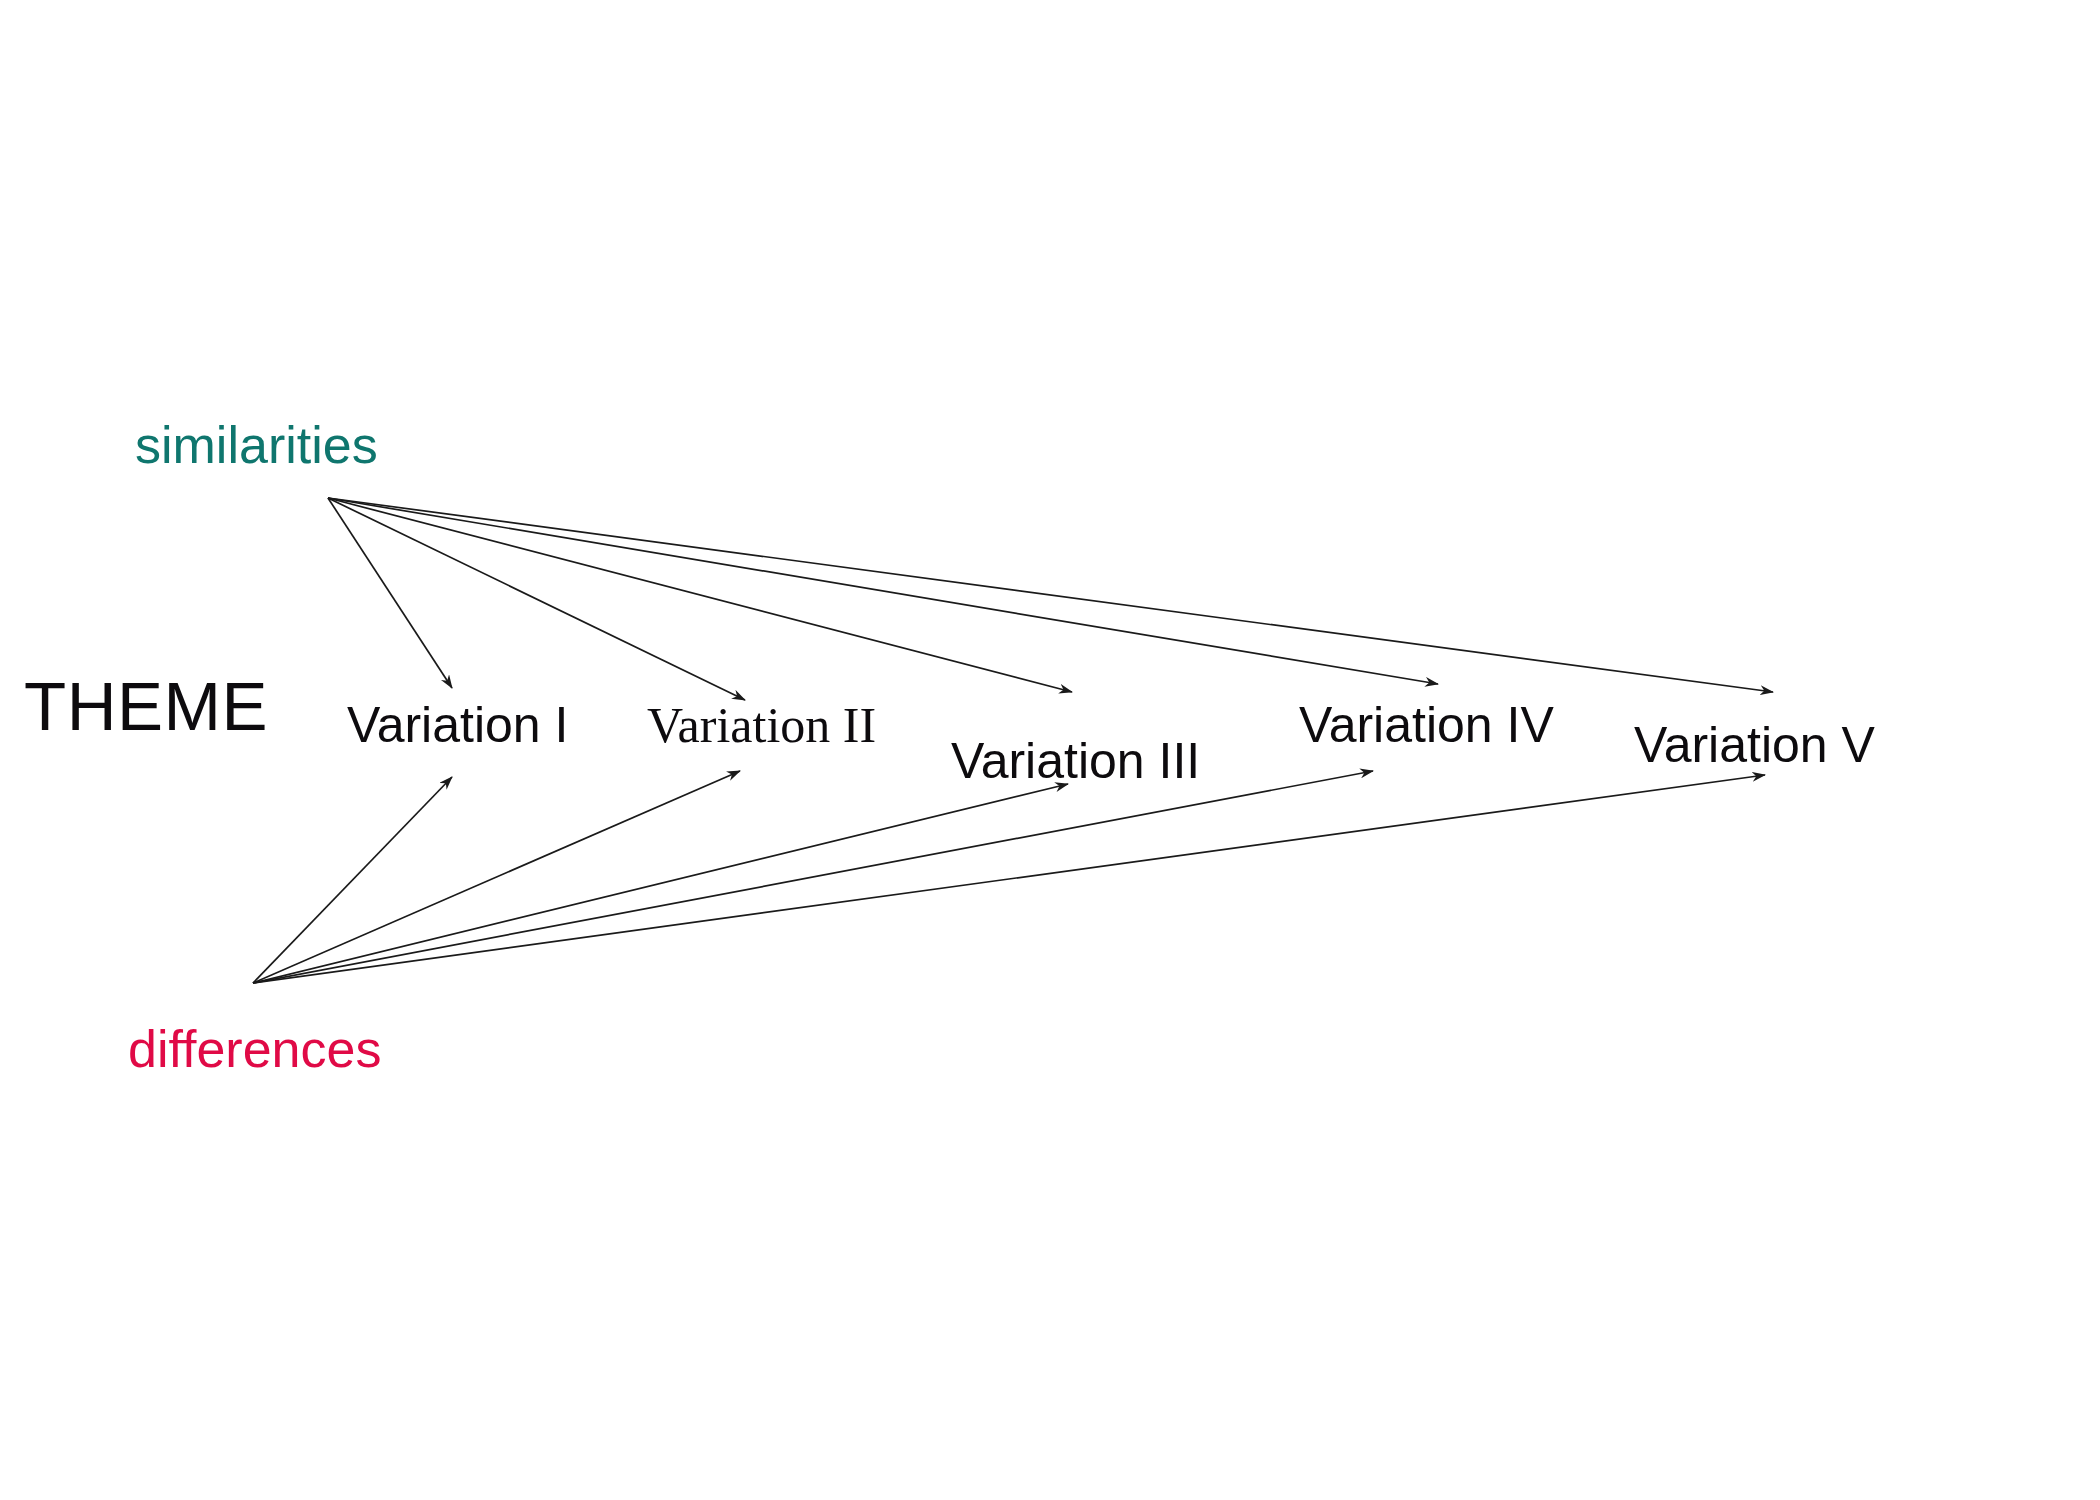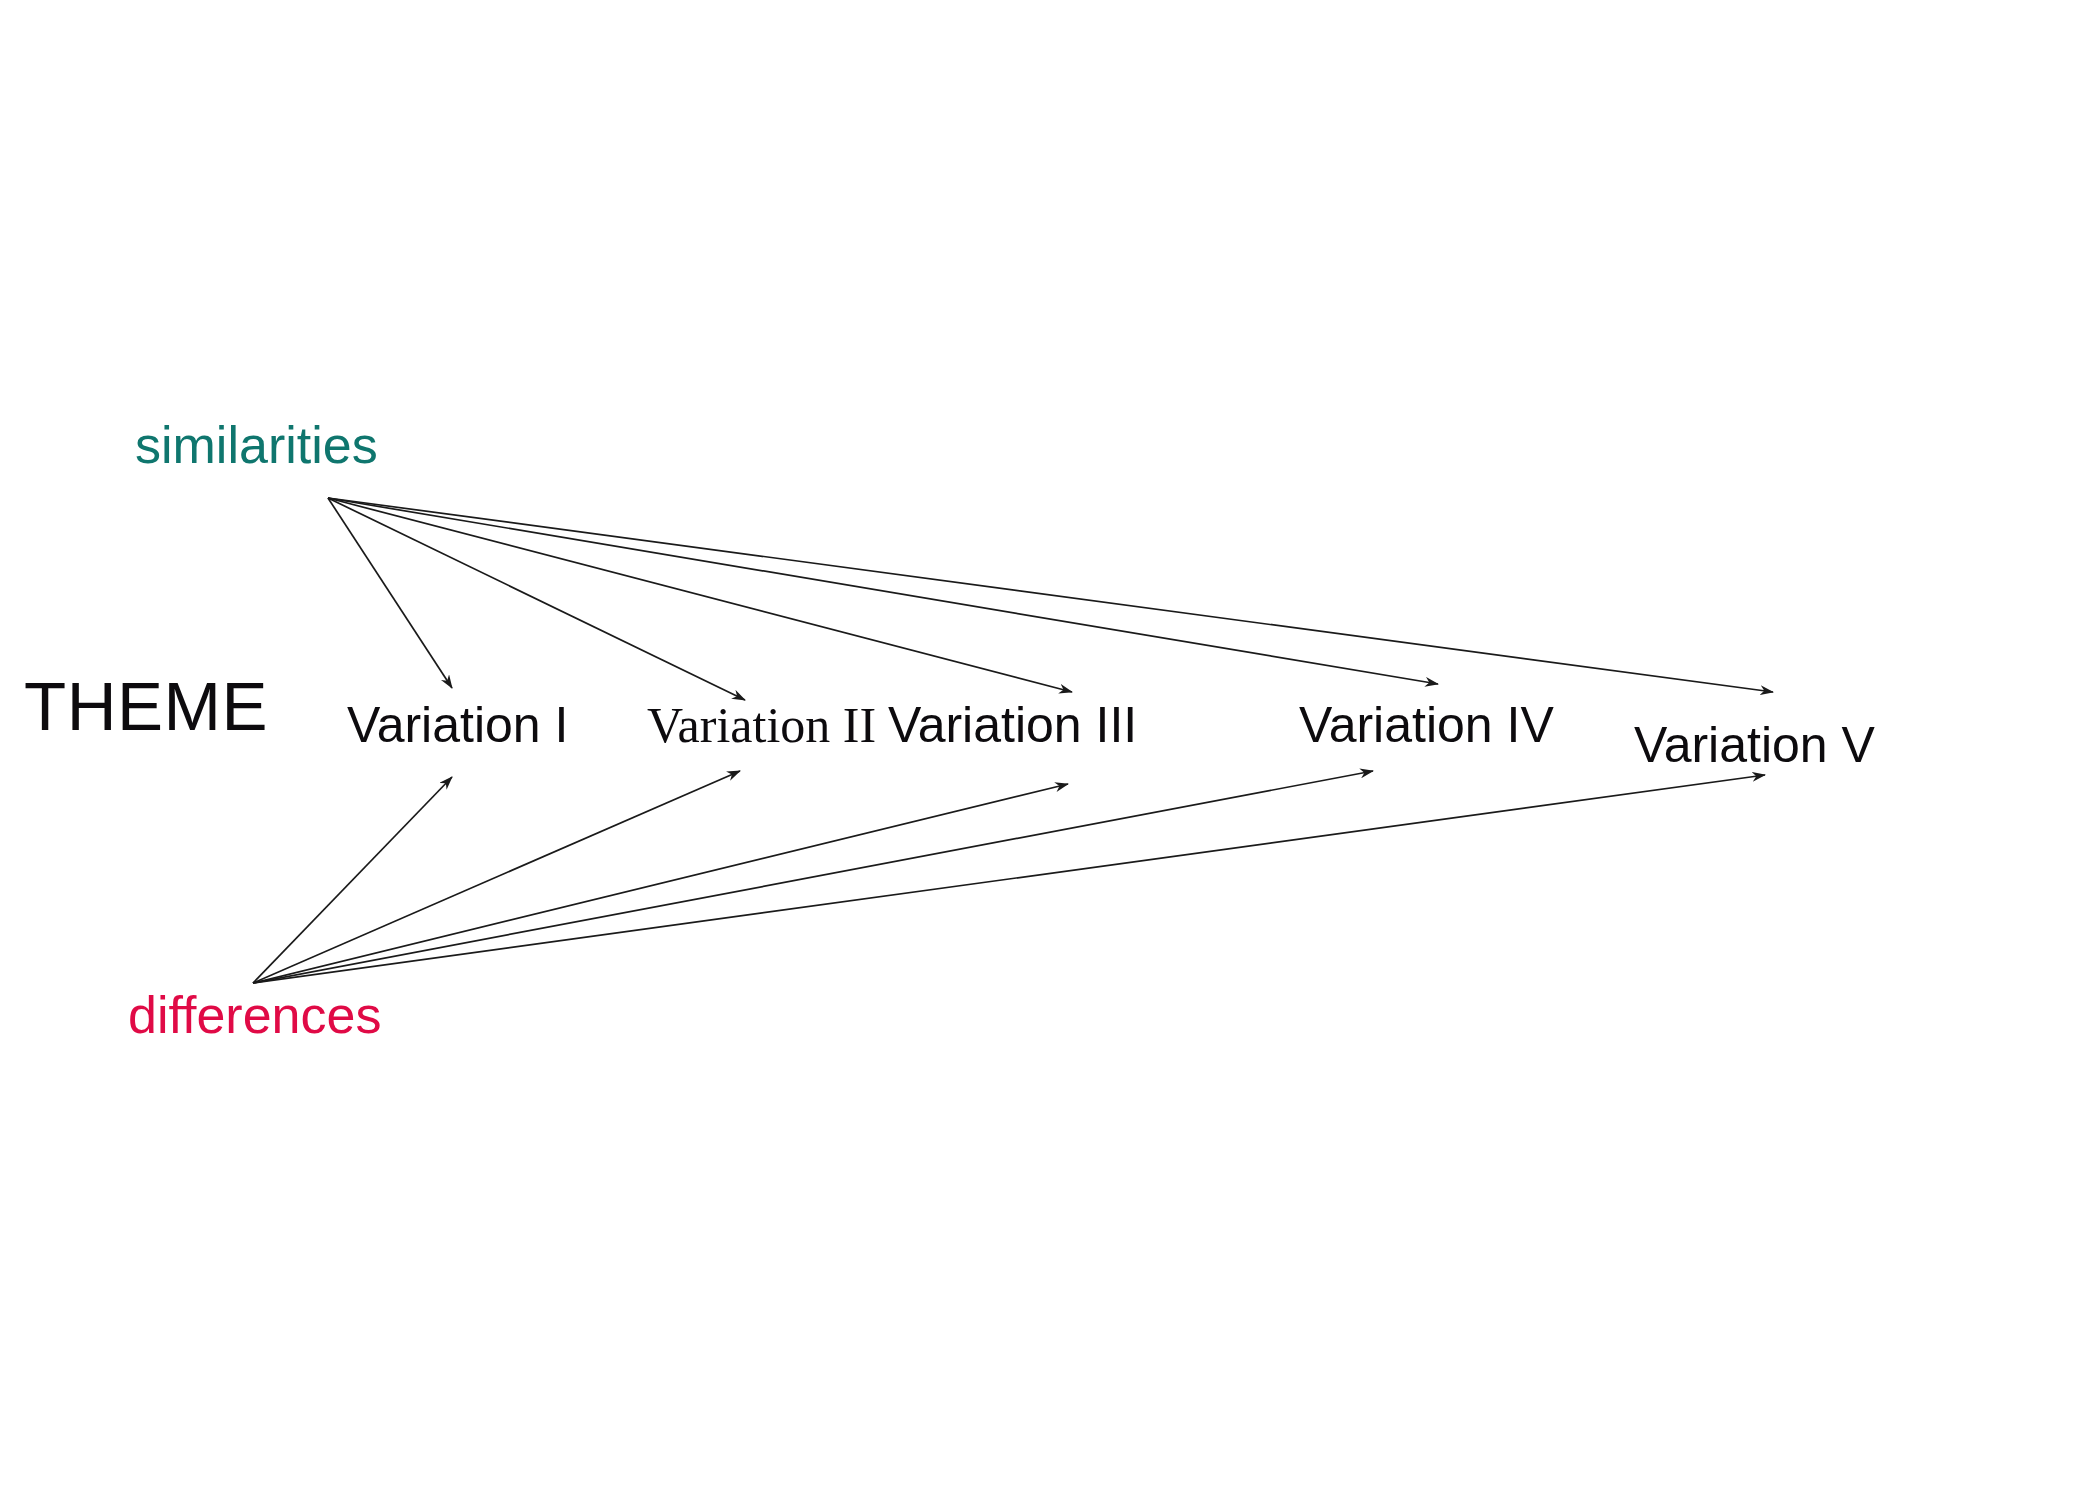--- a/index.html
+++ b/index.html
@@ -33,21 +33,21 @@
     top: 672px;
     font-size: 69px;
     letter-spacing: 0.5px;
   }
   .variation-label {
     font-size: 50px;
     top: 700px;
   }
   #variation-label-0 { left: 347px; }
   #variation-label-1 { left: 647px; font-family: Liberation Serif, serif; }
-  #variation-label-2 { left: 888px; }
+  #variation-label-2 { left: 951px; margin-top: 36px; }
   #variation-label-3 { left: 1299px; }
   #variation-label-4 { left: 1634px; margin-top: 20px; }
   #similarities-label {
     position: absolute;
     left: 135px;
     top: 419px;
     font-size: 52px;
     line-height: 1;
     white-space: nowrap;
   }
@@ -90,15 +90,15 @@
   <div class="node-label" id="theme-label">THEME</div>
 
   <div class="node-label variation-label" id="variation-label-0">Variation I</div>
   <div class="node-label variation-label" id="variation-label-1">Variation II</div>
   <div class="node-label variation-label" id="variation-label-2">Variation III</div>
   <div class="node-label variation-label" id="variation-label-3">Variation IV</div>
   <div class="node-label variation-label" id="variation-label-4">Variation V</div>
 
   <div id="similarities-label" style="color: #0f766e;">similarities</div>
 
-  <div id="differences-label" style="color: rgb(224, 10, 70);">differences</div>
+  <div id="differences-label" style="color: rgb(224, 10, 70); margin-top: 34px;">differences</div>
 
 </div>
 
 </body></html>

